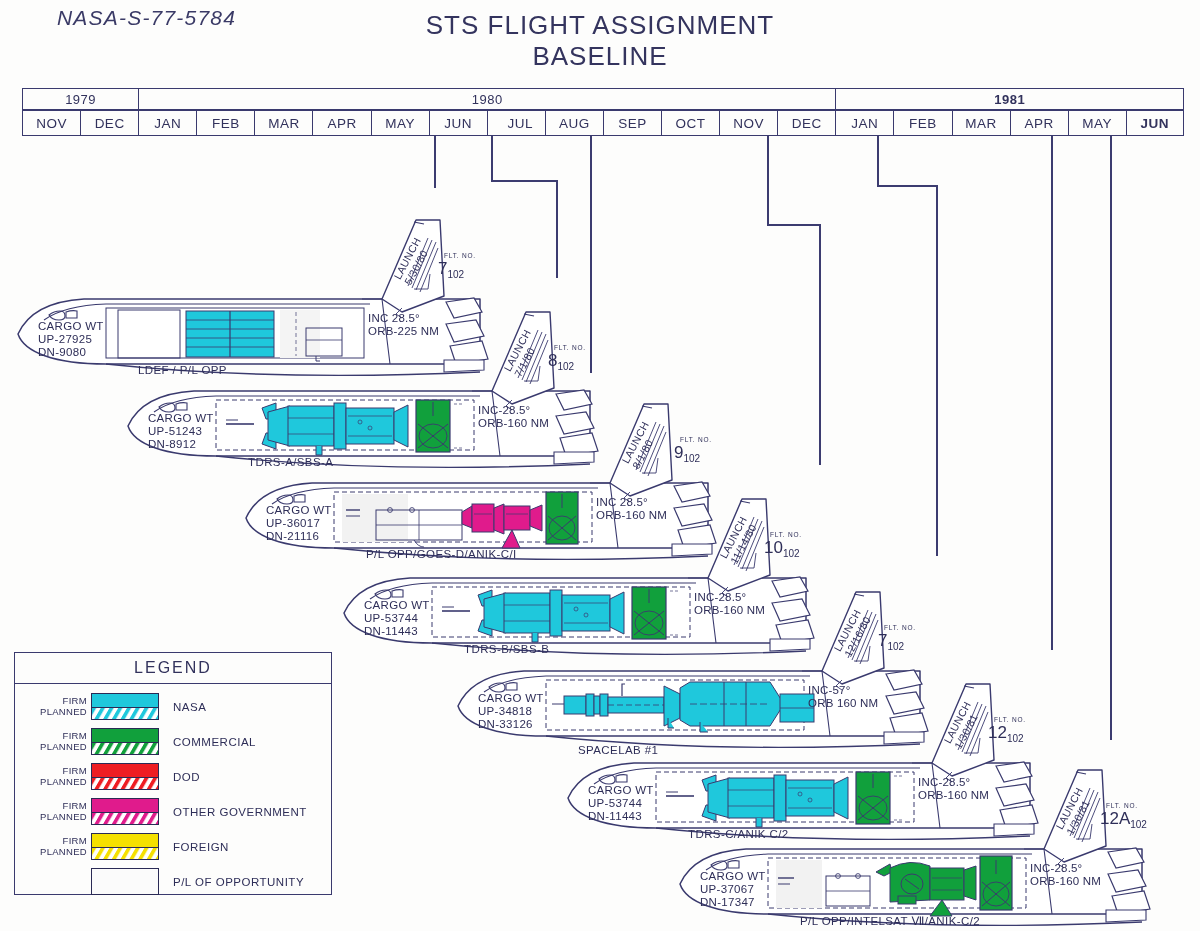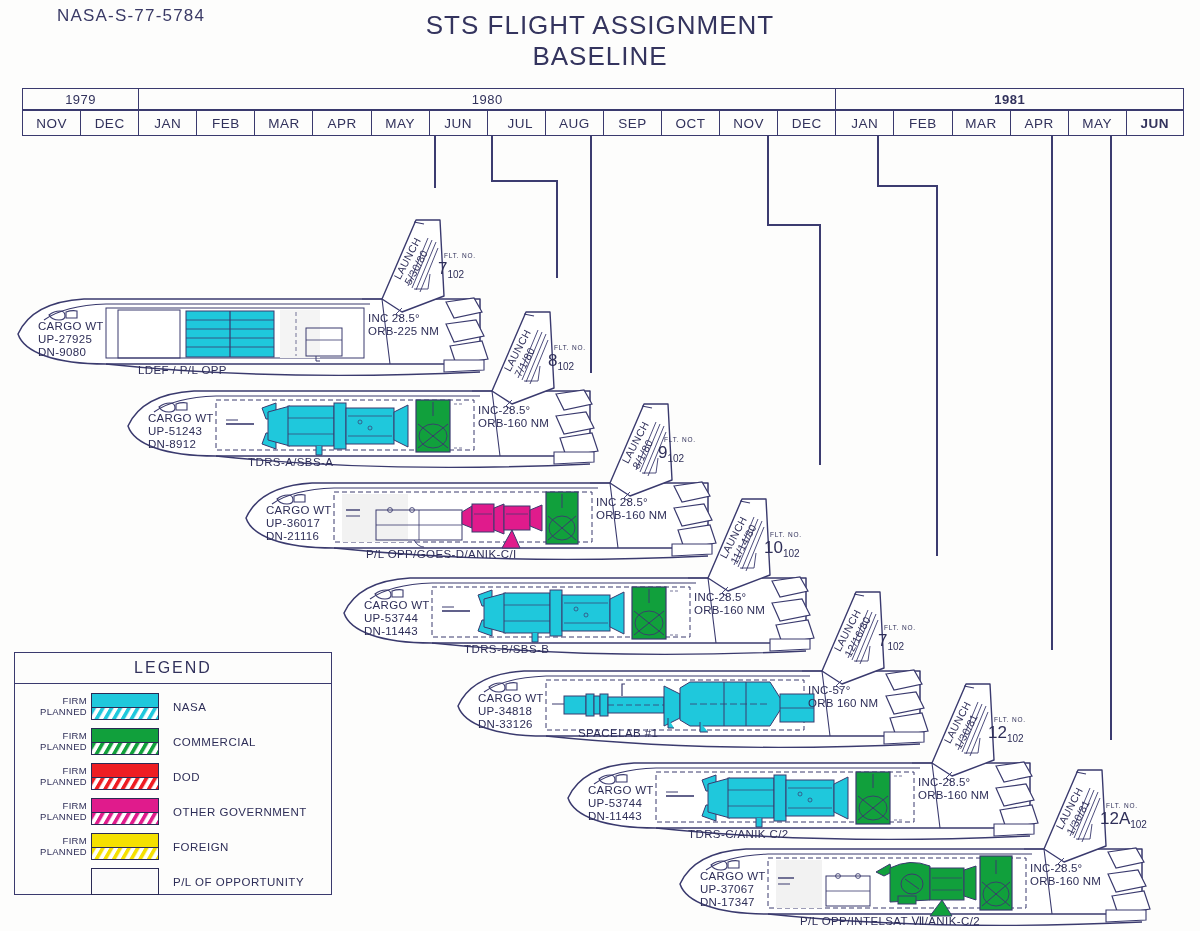--- a/index.html
+++ b/index.html
@@ -7,22 +7,23 @@
     width:1200px;height:931px;position:relative;overflow:hidden;
     background:#fdfdfc;
     font-family:"Liberation Sans", sans-serif;
     color:#2a2a55;
   }
   #sheet{position:absolute;left:0;top:0;width:1200px;height:931px;}
 
   
   .doc-id{
     position:absolute;left:57px;top:6px;
-    font-size:17px;letter-spacing:1.2px;color:#3a3a66;
+    font-size:21px;letter-spacing:1.2px;color:#3a3a66;
     font-family:"Liberation Sans", sans-serif;
+    font-style:italic;
   }
   .title{
     position:absolute;left:0;top:10px;width:1200px;text-align:center;
     font-size:26px;letter-spacing:1px;color:#34345e;line-height:31px;
   }
   .title .l2{display:block;}
 
   
   #timeline{position:absolute;left:22px;top:88px;width:1162px;height:48px;}
   .tl-row{position:absolute;left:0;width:1162px;display:flex;}
@@ -385,21 +386,21 @@
     <path d="M440 78 l32 -5 l6 18 l-32 5 z" fill="#ffffff" stroke="#3a3a6e" stroke-width="1.2"></path>
 
     <path d="M434 92 l40 0 l0 10 l-40 2 z" fill="#ffffff" stroke="#3a3a6e" stroke-width="1.1"></path>
 
     <path d="M96 96 C 210 108, 340 110, 470 104" fill="none" stroke="#3a3a6e" stroke-width="1.4"></path>
   </svg>
         </div>
         <div class="cargo-wt" style="left: 28px; top: 52px;"><div>CARGO WT</div><div>UP-36017</div><div>DN-21116</div></div>
         <div class="pl-name" style="left: 128px; top: 96px;">P/L OPP/GOES-D/ANIK-C/I</div>
         <div class="incbox" style="left: 358px; top: 44px;"><div>INC 28.5°</div><div>ORB-160 NM</div></div>
-        <div class="fltno" style="left: 420px; top: -16px;"><span class="cap">FLT. NO.</span><span class="num">9</span><span class="sub">102</span></div>
+        <div class="fltno" style="left: 436px; top: -16px;"><span class="cap">FLT. NO.</span><span class="num">9</span><span class="sub">102</span></div>
         <div class="launch" style="left: 382px; top: 8px; transform: rotate(-62deg);">LAUNCH
 8/1/80</div>
       </div>
       <div class="orbiter" style="left: 336px; top: 547px; z-index: 13;">
         <div>
   <svg width="520" height="135" viewBox="0 0 520 135">
 
     <path d="M8 66
              C 18 44, 40 33, 74 31
              L 352 31
@@ -540,21 +541,21 @@
     <path d="M436 56 l30 -4 l8 16 l-30 6 z" fill="#ffffff" stroke="#3a3a6e" stroke-width="1.2"></path>
 
     <path d="M440 78 l32 -5 l6 18 l-32 5 z" fill="#ffffff" stroke="#3a3a6e" stroke-width="1.2"></path>
 
     <path d="M434 92 l40 0 l0 10 l-40 2 z" fill="#ffffff" stroke="#3a3a6e" stroke-width="1.1"></path>
 
     <path d="M96 96 C 210 108, 340 110, 470 104" fill="none" stroke="#3a3a6e" stroke-width="1.4"></path>
   </svg>
         </div>
         <div class="cargo-wt" style="left: 28px; top: 52px;"><div>CARGO WT</div><div>UP-34818</div><div>DN-33126</div></div>
-        <div class="pl-name" style="left: 128px; top: 87px;">SPACELAB #1</div>
+        <div class="pl-name" style="left: 128px; top: 104px;">SPACELAB #1</div>
         <div class="incbox" style="left: 358px; top: 44px;"><div>INC-57°</div><div>ORB 160 NM</div></div>
         <div class="fltno" style="left: 428px; top: -16px;"><span class="cap">FLT. NO.</span><span class="num">7</span><span class="sub">102</span></div>
         <div class="launch" style="left: 382px; top: 8px; transform: rotate(-62deg);">LAUNCH
 12/16/80</div>
       </div>
       <div class="orbiter" style="left: 560px; top: 732px; z-index: 15;">
         <div>
   <svg width="520" height="135" viewBox="0 0 520 135">
 
     <path d="M8 66

